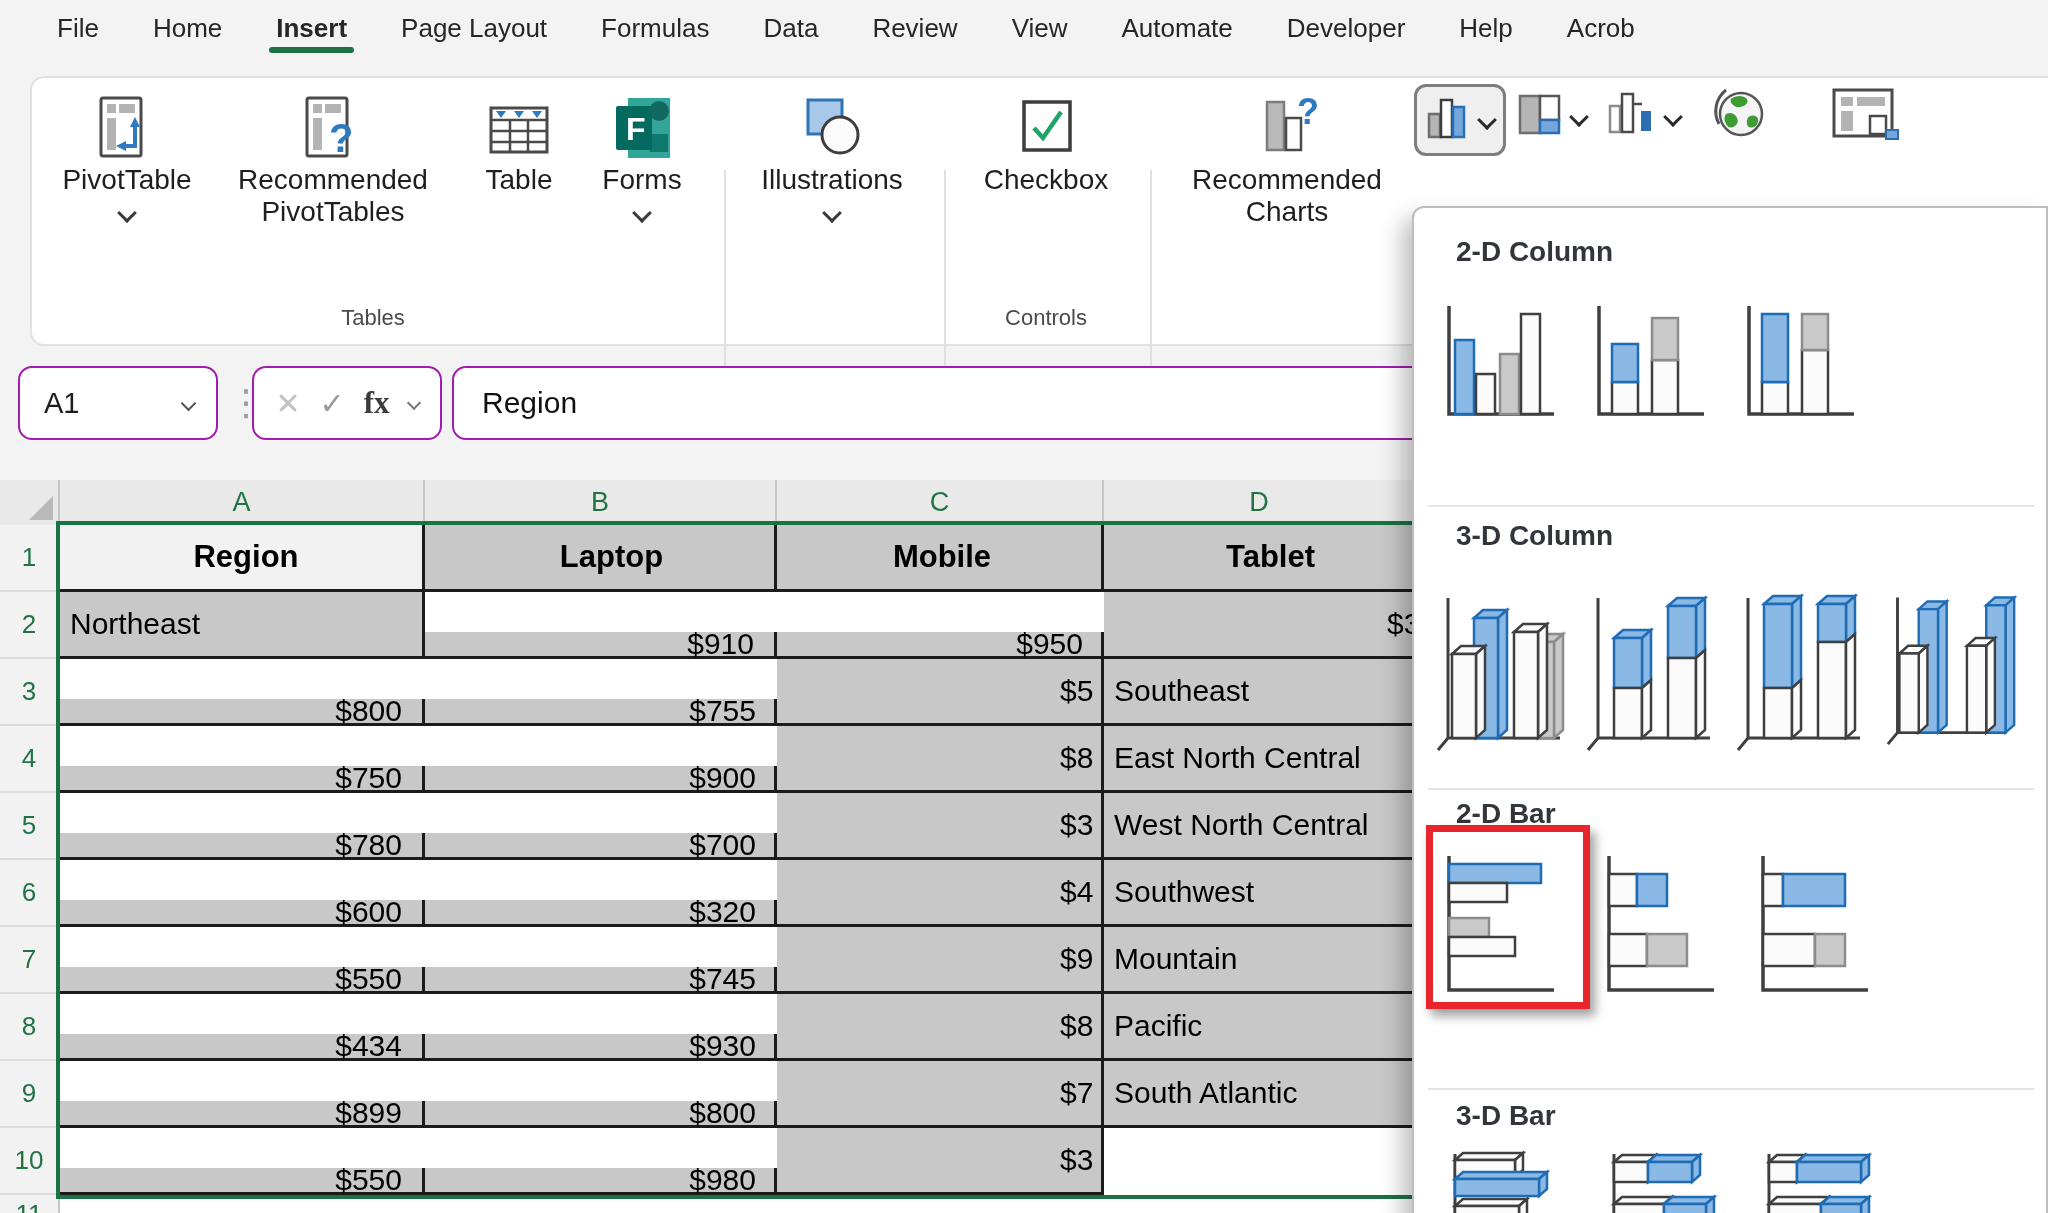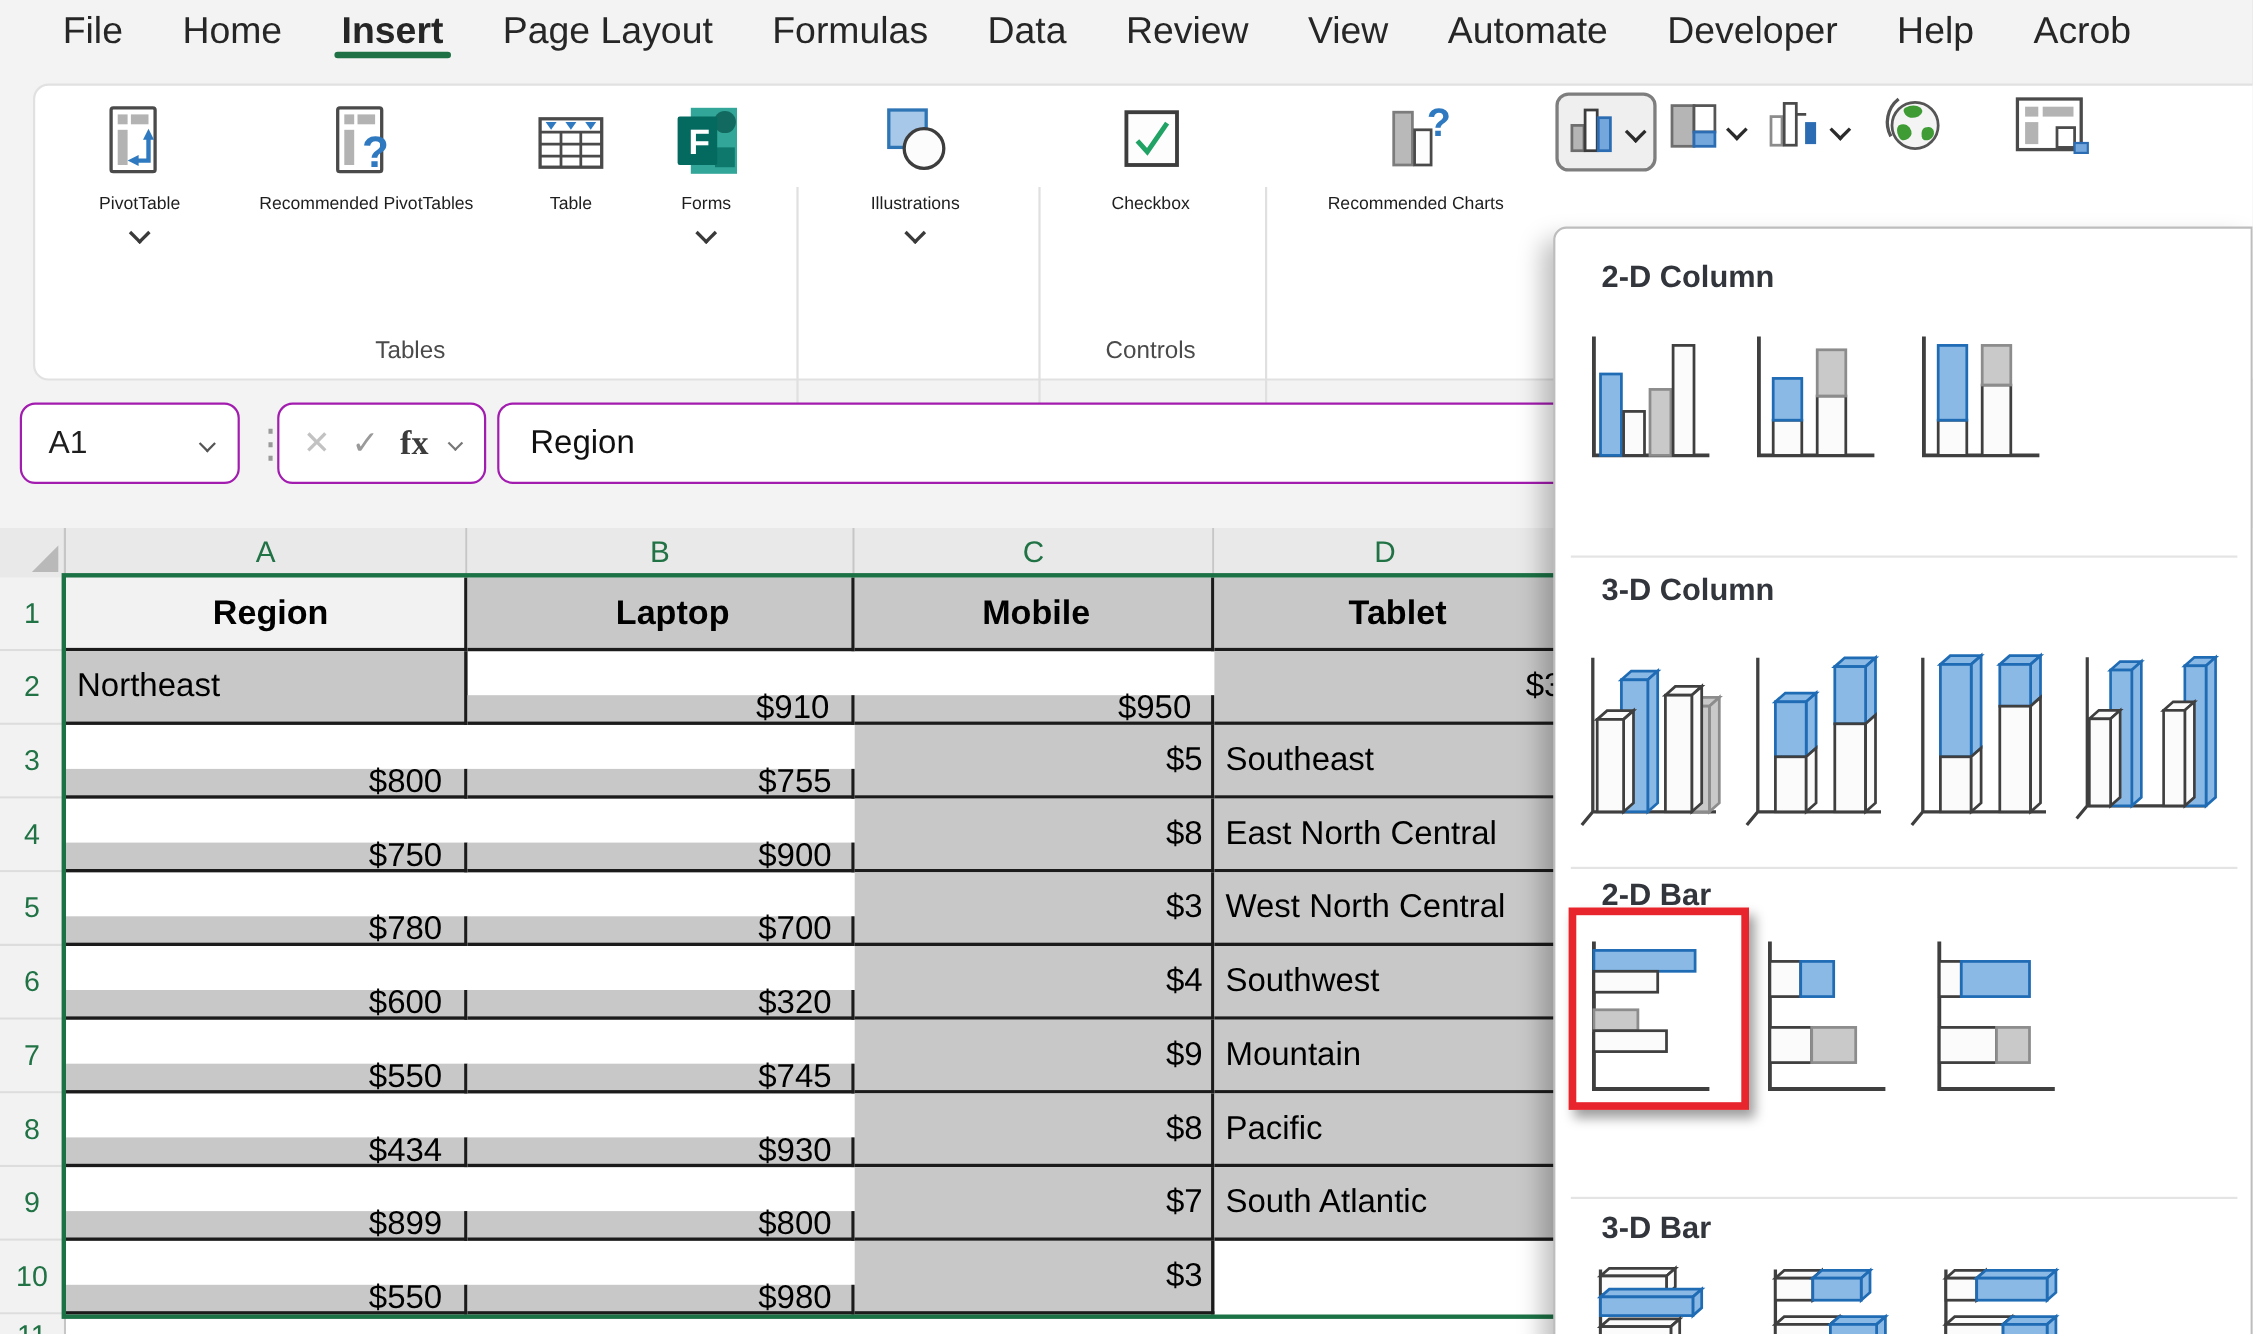--- a/index.html
+++ b/index.html
@@ -1,27 +1,27 @@
 <!DOCTYPE html>
 <html><head>
 <meta charset="utf-8">
 <style>
   html,body{margin:0;padding:0;background:#ddd;}
   .stage{position:relative;width:2048px;height:1213px;background:#f3f3f3;overflow:hidden;
          font-family:"Liberation Sans",sans-serif;color:#1e1e1e;}
   
   .menubar{position:absolute;left:0;top:0;right:0;height:56px;display:flex;align-items:center;padding-left:30px;}
-  .menu-item{position:relative;font-size:34px;color:#262626;padding:0 27px;height:56px;display:flex;align-items:center;cursor:default;white-space:nowrap;}
+  .menu-item{position:relative;font-size:26px;color:#262626;padding:0 27px;height:56px;display:flex;align-items:center;cursor:default;white-space:nowrap;}
   .menu-item.active{font-weight:bold;}
   .menu-item.active::after{content:"";position:absolute;left:20px;right:20px;bottom:3px;height:6px;border-radius:3px;background:#1e7145;}
   
   .ribbon-card{position:absolute;left:30px;top:76px;width:2040px;height:270px;background:#fff;border:2px solid #e1e1e1;border-radius:14px;box-sizing:border-box;}
   .rsep{position:absolute;top:92px;height:244px;width:2px;background:#e0e0e0;}
   .rbtn{position:absolute;top:96px;display:flex;flex-direction:column;align-items:center;cursor:default;}
-  .rbtn .lbl{margin-top:12px;font-size:16px;line-height:1.15;text-align:center;color:#1e1e1e;}
+  .rbtn .lbl{margin-top:0;font-size:28px;line-height:1.15;text-align:center;color:#1e1e1e;}
   .chev{width:11px;height:11px;border-right:3px solid #3a3a3a;border-bottom:3px solid #3a3a3a;transform:rotate(45deg);display:inline-block;}
   .rbtn .chev{margin-top:10px;}
   .grp-label{position:absolute;top:305px;font-size:22px;color:#4a4a4a;transform:translateX(-50%);}
   
   .chartbtn{position:absolute;display:flex;align-items:center;gap:10px;}
   .chartbtn.pressed{left:1414px;top:84px;width:92px;height:72px;border:3px solid #7e7e7e;border-radius:12px;background:#efefef;box-sizing:border-box;justify-content:center;z-index:40;}
   
   .fbox{position:absolute;background:#fff;border:2px solid #a21caf;border-radius:14px;box-sizing:border-box;height:74px;top:366px;display:flex;align-items:center;}
   .namebox{left:18px;width:200px;}
   .namebox .val{font-size:29px;padding-left:24px;flex:1;}

